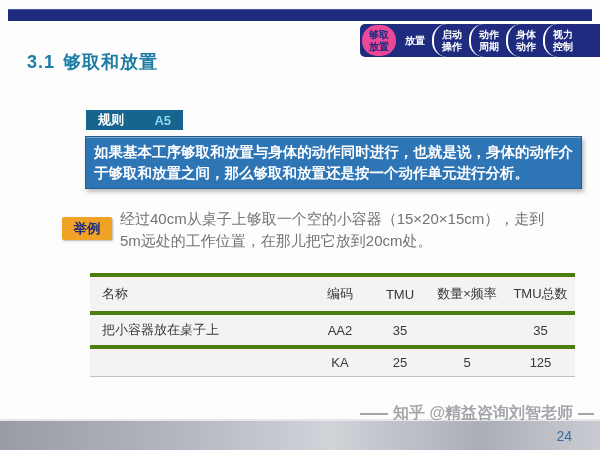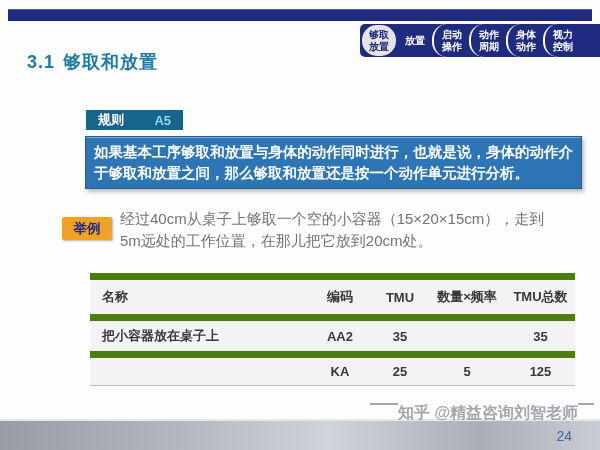--- a/index.html
+++ b/index.html
@@ -25,21 +25,21 @@
     color:#ffffff;font-weight:bold;font-size:10px;line-height:1.15;
     padding:0 5px;min-width:26px;background:#1e2b7e;text-align:center;
     white-space:nowrap;
   }
   .tab.curved{
     border-left:2px solid #ffffff;
     border-radius:15px 0 0 15px;
     margin-left:-1px;
   }
   .tab.active{
-    background:#e5e5e5;color:#1e2b7e;
+    background:#ec4899;color:#1e2b7e;
     border-radius:15px;margin:1px 1px 1px 0;padding:0 4px;
   }
   .tab span{display:block;}
   
   .title{
     position:absolute;left:27px;top:50px;
     color:#1c7ca3;font-size:18px;font-weight:bold;letter-spacing:1px;
   }
   .title .t-num{margin-right:8px;}
   
@@ -70,38 +70,38 @@
     position:absolute;left:120px;top:208px;width:440px;
     color:#737373;font-size:15px;line-height:22px;
   }
   
   .data-table{
     position:absolute;left:90px;top:273px;width:485px;
     border-collapse:collapse;background:#f3f3f4;
     color:#38383a;font-size:13px;
   }
   .data-table th,.data-table td{
-    border-top:7px solid #4d7c0f;
-    font-weight:bold;text-align:center;vertical-align:middle;
+    border-top:4px solid #4d7c0f;
+    font-weight:normal;text-align:center;vertical-align:middle;
     padding:6px 4px;
   }
   .data-table th{padding:8px 4px;}
   .data-table th:first-child,.data-table td:first-child{
     text-align:left;padding-left:12px;
   }
   .data-table tr:last-child td{border-bottom:1px solid #bfbfc1;}
   
   .bottom-bar{
     position:absolute;left:0;bottom:0;width:600px;height:29px;
     background:linear-gradient(to right,#999ca5 0%,#b4b7bf 30%,#d0d3d8 55%,#abaeb7 80%,#c9ccd1 100%);
     border-top:2px solid #e6e7ea;
   }
   .watermark{
     position:absolute;right:6px;top:403px;
-    display:flex;align-items:flex-start;
+    display:flex;align-items:center;gap:5px;
     color:#8f9096;font-size:16px;font-weight:bold;opacity:.8;
     text-shadow:0 1px 1px rgba(255,255,255,.6);
     white-space:nowrap;
   }
   .wm-line{height:2px;background:#8f9096;display:inline-block;}
   .wm-line.left{width:28px;}
   .wm-line.right{width:16px;}
   .page-number{
     position:absolute;right:28px;top:428px;
     color:#3b6ba5;font-size:14px;

